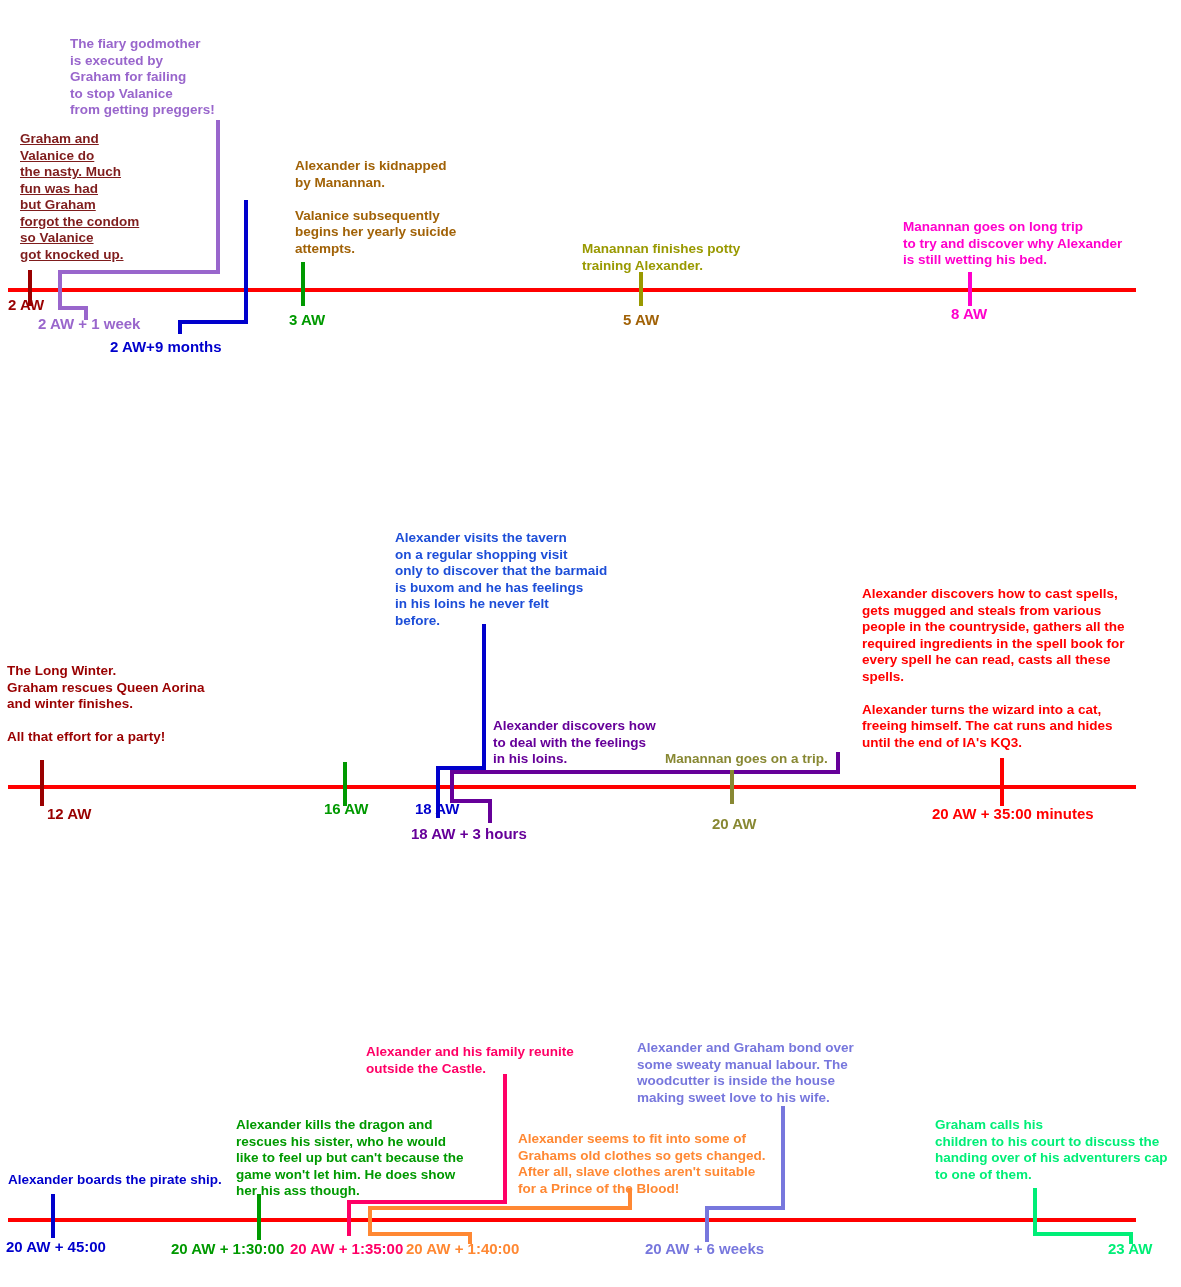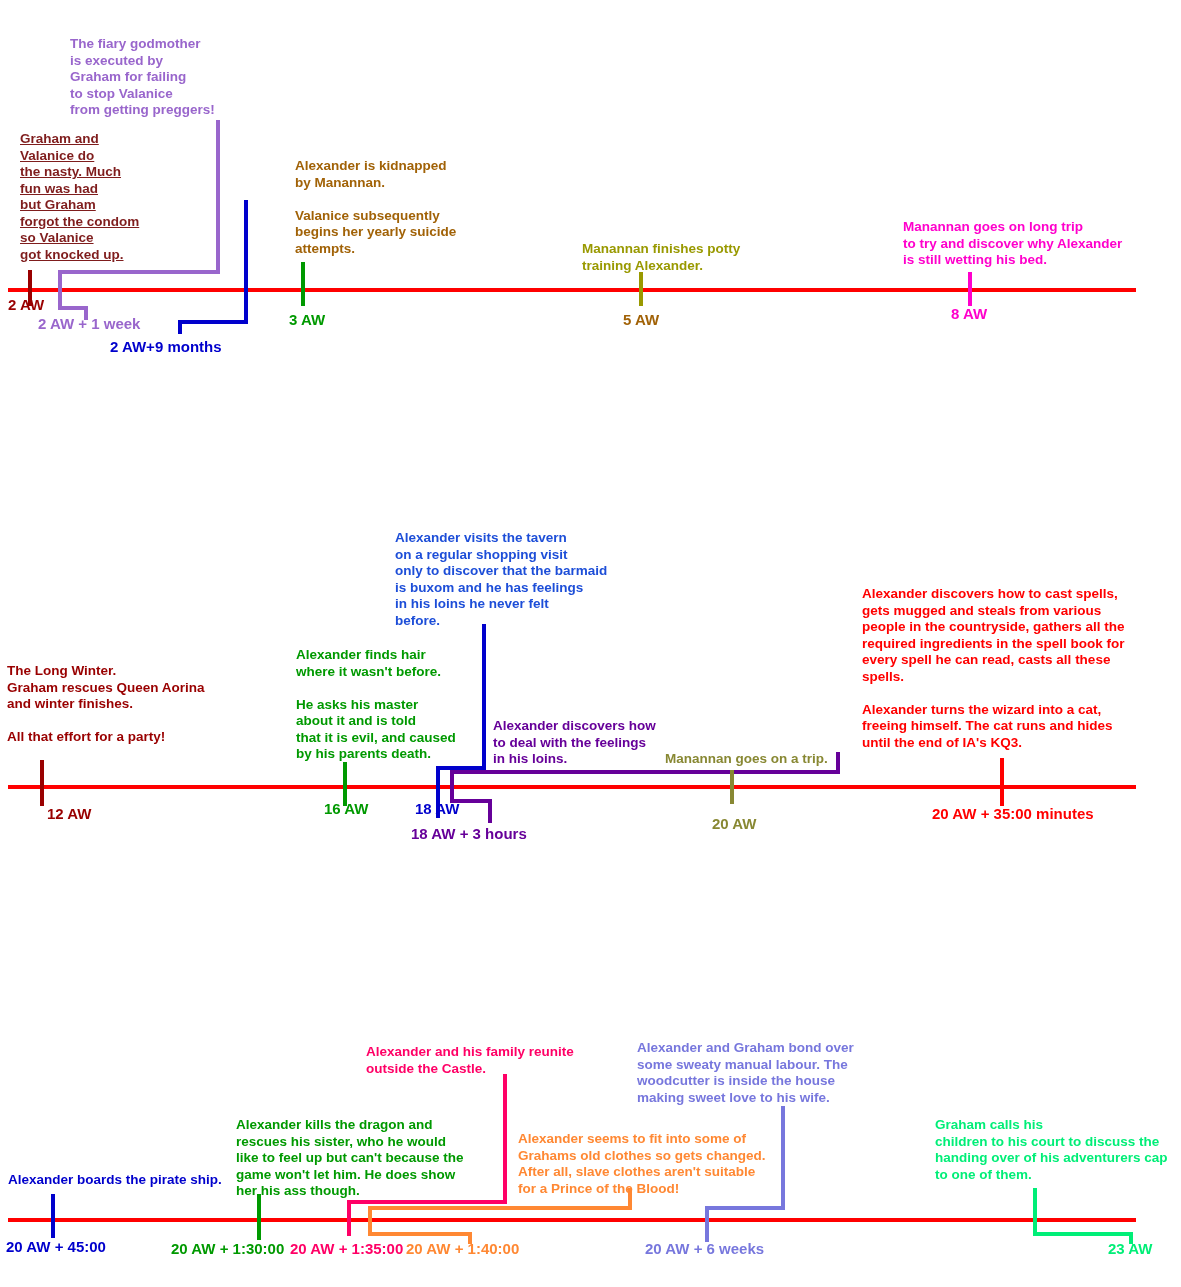--- a/index.html
+++ b/index.html
@@ -95,27 +95,20 @@
   <div class="tick seg v" style="left:40px;top:760px;height:46px;background:#990000;"></div>
   <div class="datelabel" style="left:12px;top:805px;color:#990000;margin-left:35px;">12 AW</div>
   <div class="note" style="left:7px;top:663px;color:#990000;width:260px;">The Long Winter.
 Graham rescues Queen Aorina
 and winter finishes.
 
 All that effort for a party!</div>
 
   <div class="tick seg v" style="left:343px;top:762px;height:44px;background:#009900;"></div>
   <div class="datelabel" style="left:324px;top:800px;color:#009900;">16 AW</div>
-  <div class="note" style="left:296px;top:647px;color:#009900;width:200px;">Alexander finds hair
-where it wasn't before.
-
-He asks his master
-about it and is told
-that it is evil, and caused
-by his parents death.</div>
 
   <div class="seg v" style="left:436px;top:766px;height:52px;background:#0000CC;"></div>
   <div class="seg h" style="left:436px;top:766px;width:50px;background:#0000CC;"></div>
   <div class="seg v" style="left:482px;top:624px;height:146px;background:#0000CC;"></div>
   <div class="datelabel" style="left:415px;top:800px;color:#0000CC;">18 AW</div>
   <div class="note" style="left:379px;top:530px;color:#1d4ed8;width:300px;margin-left:16px;">Alexander visits the tavern
 on a regular shopping visit
 only to discover that the barmaid
 is buxom and he has feelings
 in his loins he never felt

